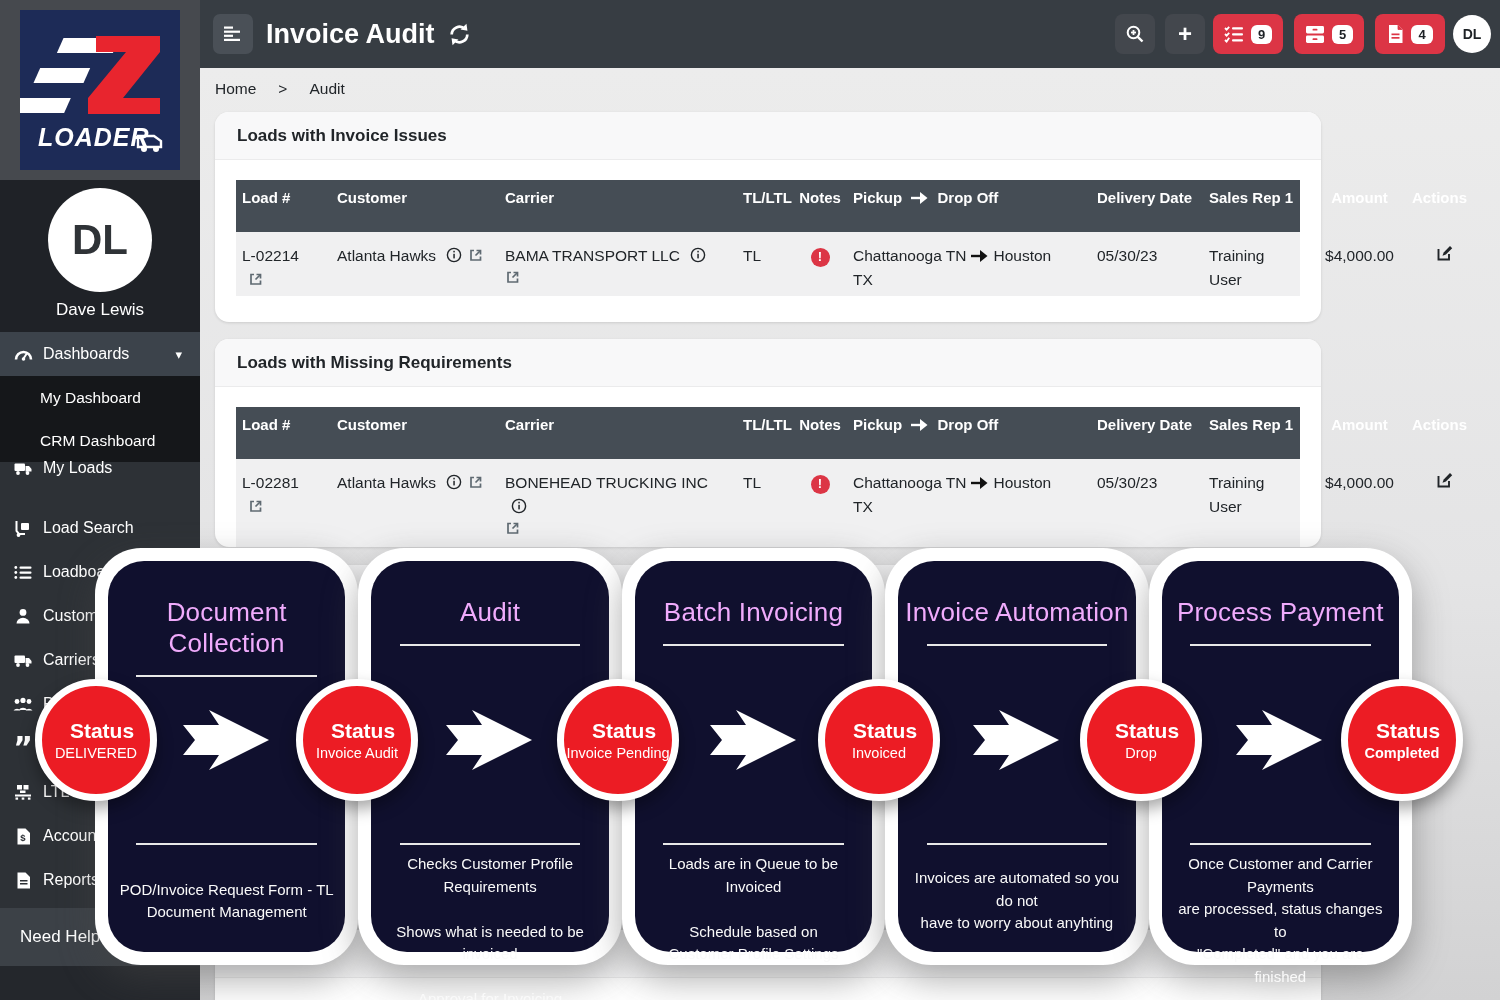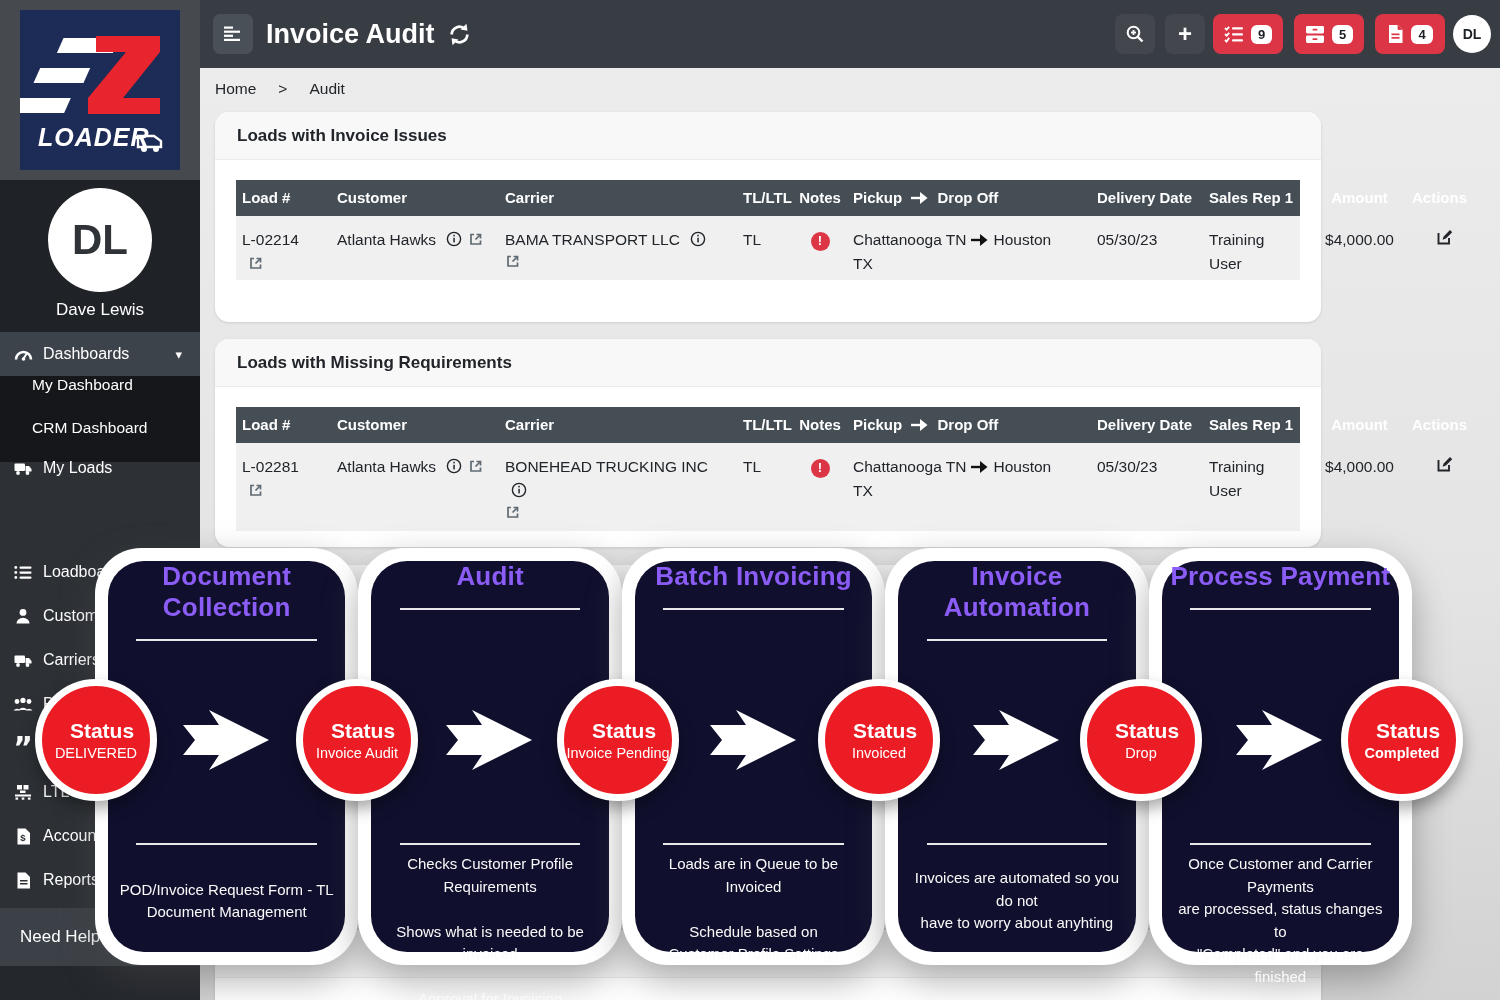--- a/index.html
+++ b/index.html
@@ -12,21 +12,21 @@
   .logo-area { position:absolute; left:0; top:0; width:200px; height:180px; background:#46494e; }
   .logo-box { position:absolute; left:20px; top:10px; width:160px; height:160px; background:#1d2b57; }
   .profile { position:absolute; left:0; top:180px; width:200px; height:152px; background:#1f2227; text-align:center; }
   .avatar-big { position:absolute; left:48px; top:8px; width:104px; height:104px; border-radius:50%; background:#fff; color:#2f3337; font-size:42px; font-weight:700; display:flex; align-items:center; justify-content:center; }
   .user-name { position:absolute; left:0; top:120px; width:200px; color:#fff; font-size:17px; }
   .nav-row { position:absolute; left:0; width:200px; height:44px; display:flex; align-items:center; color:#fff; font-size:16px; cursor:pointer; }
   .nav-row .nicon { width:20px; height:18px; margin:0 10px 0 13px; display:flex; align-items:center; justify-content:center; flex:0 0 auto; }
   .row-dash { top:332px; height:44px; background:#3c434b; }
   .caret { position:absolute; right:18px; font-size:13px; color:#fff; }
   .subnav { position:absolute; left:0; top:376px; width:200px; height:86px; background:#15171a; }
-  .subnav .sub-item { height:43px; display:flex; padding-left:32px; color:#fff; font-size:15.5px; cursor:pointer; }
+  .subnav .sub-item { height:43px; display:flex; align-items:center; padding-left:40px; color:#fff; font-size:15.5px; cursor:pointer; }
   .items-bg { position:absolute; left:0; top:462px; width:200px; height:446px; background:#2d3136; }
   .need-help { position:absolute; left:0; top:908px; width:200px; height:58px; background:#3c4147; color:#fff; font-size:17px; display:flex; align-items:center; padding-left:20px; cursor:pointer; }
   .sidebar-bottom { position:absolute; left:0; top:966px; width:200px; height:34px; background:#24272c; }
   .quote-glyph { font-size:30px; font-weight:700; color:#fff; line-height:10px; font-family:"DejaVu Sans",sans-serif; }
 
   
   .topbar { position:absolute; left:200px; top:0; width:1300px; height:68px; background:#373d43; z-index:4; }
   .hamburger-btn { position:absolute; left:13px; top:14px; width:40px; height:40px; border-radius:7px; background:#4a5057; display:flex; align-items:center; justify-content:center; cursor:pointer; }
   .page-title { position:absolute; left:66px; top:0; height:68px; display:flex; align-items:center; gap:12px; color:#fff; font-size:27px; font-weight:700; }
   .tb-btn { position:absolute; top:14px; width:40px; height:40px; border-radius:8px; background:#43474d; display:flex; align-items:center; justify-content:center; color:#fff; cursor:pointer; }
@@ -37,21 +37,21 @@
 
   
   .main { position:absolute; left:200px; top:68px; width:1300px; height:932px; background:linear-gradient(180deg,#ececec 0%,#e4e4e5 55%,#d2d2d3 100%); z-index:1; }
   .breadcrumb { position:absolute; left:15px; top:12px; font-size:15.5px; color:#212529; display:flex; gap:22px; }
   .breadcrumb .bc-link { cursor:pointer; }
   .card { position:absolute; left:15px; width:1106px; background:#fff; border-radius:14px; box-shadow:0 1px 3px rgba(0,0,0,.12); }
   .card-head { height:48px; background:#f8f8f9; border-bottom:1px solid #ebebec; border-radius:14px 14px 0 0; display:flex; align-items:center; padding-left:22px; font-size:17px; font-weight:700; color:#212529; }
   .tbl { margin:20px 21px 0 21px; }
   .tbl-grid { display:grid; grid-template-columns:95px 168px 238px 56px 54px 244px 112px 110px 93px 58px; }
   .thead { background:#454d55; color:#fff; font-weight:700; font-size:15px; align-items:end; }
-  .thead > div { padding:9px 6px 10px 6px; }
+  .thead > div { padding:9px 6px 26px 6px; }
   .trow { background:#f0f0f1; color:#212529; font-size:15.5px; align-items:start; }
   .trow > div { padding:12px 6px 4px 6px; line-height:1.55; }
   .col-amt { text-align:center; }
   .col-act { text-align:right; padding-right:10px !important; }
   .col-notes { text-align:center; }
   .cell-icons { display:inline-flex; gap:6px; vertical-align:-2px; margin-left:6px; }
   .icon-btn { cursor:pointer; display:inline-flex; }
   .alert-dot { display:inline-flex; width:19px; height:19px; border-radius:50%; background:#dc3545; color:#fff; font-size:13px; font-weight:700; align-items:center; justify-content:center; cursor:pointer; }
   .arrow-inline { display:inline-flex; vertical-align:-1px; margin:0 5px; }
   .wrapnarrow { display:inline-block; max-width:208px; }
@@ -59,21 +59,21 @@
 
   
   .hidden-head-strip { height:48px; background:#f8f8f9; border-bottom:1px solid #ebebec; border-radius:14px 14px 0 0; }
   .hidden-thead { margin:27px 21px 0 21px; height:62px; background:#454d55; color:#fff; font-weight:700; font-size:15px; display:flex; align-items:flex-end; justify-content:flex-end; padding:0 8px 10px 0; }
   .hidden-row { margin:0 21px; height:64px; background:#f0f0f1; }
 
   
   .workflow { position:absolute; left:95px; top:548px; width:1317px; height:417px; display:flex; z-index:20; }
   .wf-card { flex:1 1 0; background:#fff; border-radius:46px; padding:13px; filter:drop-shadow(0 14px 18px rgba(70,70,70,.45)); }
   .wf-inner { position:relative; width:100%; height:100%; background:#10102e; border-radius:36px; text-align:center; }
-  .wf-title { color:#8b5cf6; font-size:26px; font-weight:700; letter-spacing:.2px; }
+  .wf-title { padding-top:36px; color:#f0abfc; font-size:26px; font-weight:400; letter-spacing:.2px; }
   .wf-divider-top { width:76%; margin:16px auto 0 auto; border-top:2px solid #e8e8e8; }
   .wf-arrow { position:absolute; left:50%; top:147px; transform:translateX(-50%); }
   .wf-divider-bot { position:absolute; left:12%; top:282px; width:76%; border-top:2px solid #e8e8e8; }
   .wf-desc { position:absolute; left:4%; top:292px; width:92%; min-height:96px; display:flex; align-items:center; justify-content:center; color:#fafafa; font-size:15px; line-height:1.5; white-space:pre-line; }
   .status-circle { position:absolute; top:131px; width:122px; height:122px; border-radius:50%; background:#ec1c24; border:7px solid #fff; box-shadow:0 8px 16px rgba(0,0,0,.35); display:flex; flex-direction:column; align-items:center; justify-content:center; color:#fff; z-index:25; }
   .status-l1 { font-size:21px; font-weight:700;margin-left:12px; }
   .status-l2 { font-size:14.5px; margin-top:2px; white-space:nowrap; }
 
   svg { display:block; }
 </style>
@@ -350,20 +350,30 @@
       <span class="nicon">
           <svg width="19" height="16" viewBox="0 0 19 16">
             <rect x="0.5" y="3.5" width="10.5" height="7.5" rx="1" fill="#fff"></rect>
             <path d="M11.5 6h3.5l2.5 3v2.5h-6z" fill="#fff"></path>
             <circle cx="4" cy="13" r="1.9" fill="#fff"></circle>
             <circle cx="13.5" cy="13" r="1.9" fill="#fff"></circle>
           </svg>
         </span>
       <span>My Loads</span>
     </div>
+    <div class="nav-row" style="top:506px">
+      <span class="nicon">
+          <svg width="18" height="17" viewBox="0 0 18 17">
+            <path d="M2.5 1v10l2.5 3h6" fill="none" stroke="#fff" stroke-width="2"></path>
+            <rect x="7" y="3" width="8" height="7" rx="1" fill="#fff"></rect>
+            <circle cx="4.5" cy="15" r="1.9" fill="#fff"></circle>
+          </svg>
+        </span>
+      <span>Load Search</span>
+    </div>
     <div class="nav-row" style="top:550px">
       <span class="nicon">
           <svg width="18" height="15" viewBox="0 0 18 15">
             <circle cx="1.8" cy="2.5" r="1.4" fill="#fff"></circle>
             <rect x="5.5" y="1.5" width="12" height="2.2" rx="1" fill="#fff"></rect>
             <circle cx="1.8" cy="7.5" r="1.4" fill="#fff"></circle>
             <rect x="5.5" y="6.5" width="12" height="2.2" rx="1" fill="#fff"></rect>
             <circle cx="1.8" cy="12.5" r="1.4" fill="#fff"></circle>
             <rect x="5.5" y="11.5" width="12" height="2.2" rx="1" fill="#fff"></rect>
           </svg>

